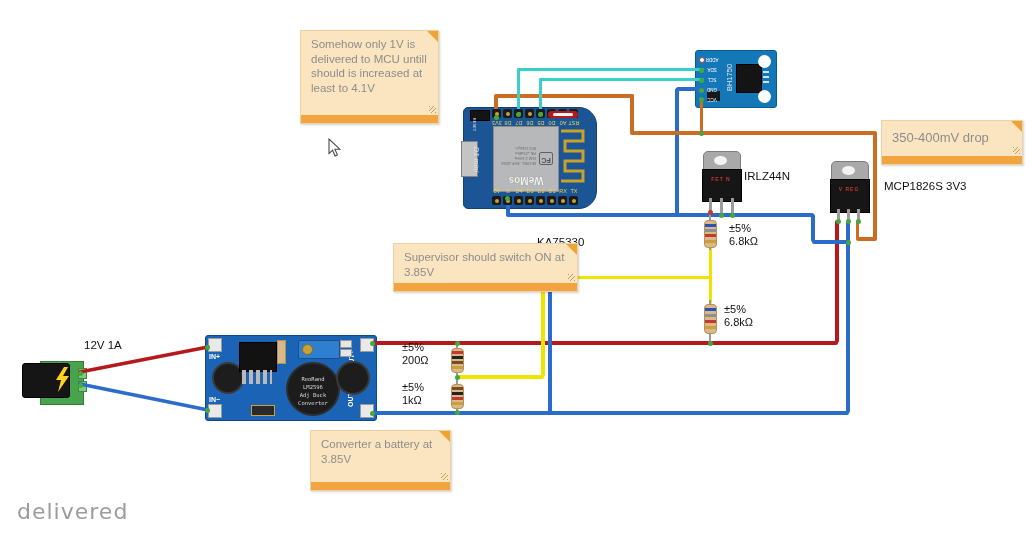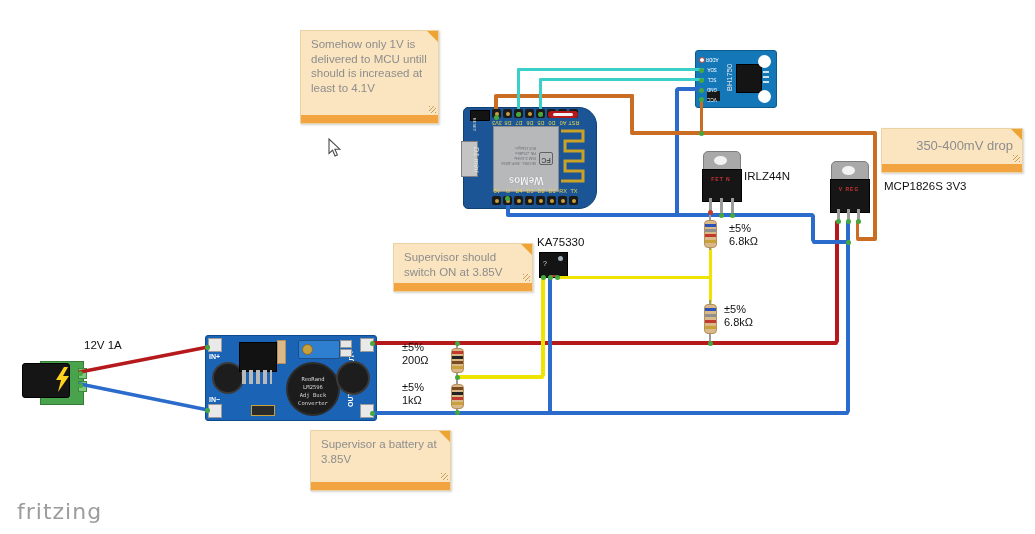--- a/index.html
+++ b/index.html
@@ -332,36 +332,36 @@
   <div class="dot" style="left:515.5px;top:111.5px;"></div>
     <div class="dot" style="left:537.5px;top:111.5px;"></div>
   <div class="dot" style="left:505px;top:196px;"></div>
 
   <div class="note" style="left:300px;top:30px;width:137px;height:92px;">
     <div class="fold"></div>
     <div class="txt">Somehow only 1V is delivered to MCU untill should is increased at least to 4.1V</div>
     <div class="bar"></div>
     <div class="grip"></div>
   </div>
-  <div class="note" style="left:881px;top:128px;width:140px;height:43px;text-align:right;">
+  <div class="note" style="left:881px;top:120px;width:140px;height:43px;">
     <div class="fold"></div>
     <div class="txt" style="font-size:13px;top:9px;">350-400mV drop</div>
     <div class="bar"></div>
     <div class="grip"></div>
   </div>
-  <div class="note" style="left:393px;top:243px;width:138px;height:47px;">
+  <div class="note" style="left:393px;top:243px;width:138px;height:47px;padding-left:45px;">
     <div class="fold"></div>
     <div class="txt">Supervisor should switch ON at 3.85V</div>
     <div class="bar"></div>
     <div class="grip"></div>
   </div>
   <div class="note" style="left:310px;top:430px;width:139px;height:59px;">
     <div class="fold"></div>
-    <div class="txt">Supervisor a battery at 3.85V</div>
+    <div class="txt">Converter a battery at 3.85V</div>
     <div class="bar"></div>
     <div class="grip"></div>
   </div>
 
   <svg style="position:absolute;left:328px;top:138px;z-index:10;" width="15" height="21">
     <path d="M1,1 L1,15.5 L4.6,12.2 L7,18 L9.4,16.9 L6.9,11.2 L11.8,11.2 Z" fill="#fdfdfd" stroke="#4a4a4a" stroke-width="1.1"></path>
   </svg>
-  <div style="position:absolute;left:17px;top:499px;font-size:22px;color:#9c9c9c;letter-spacing:1px;font-family:'DejaVu Sans',sans-serif;">fritzing</div>
+  <div style="position:absolute;left:17px;top:499px;font-size:22px;color:#9c9c9c;letter-spacing:1px;font-family:'DejaVu Sans',sans-serif;">delivered</div>
 </div>
 
 </body></html>

